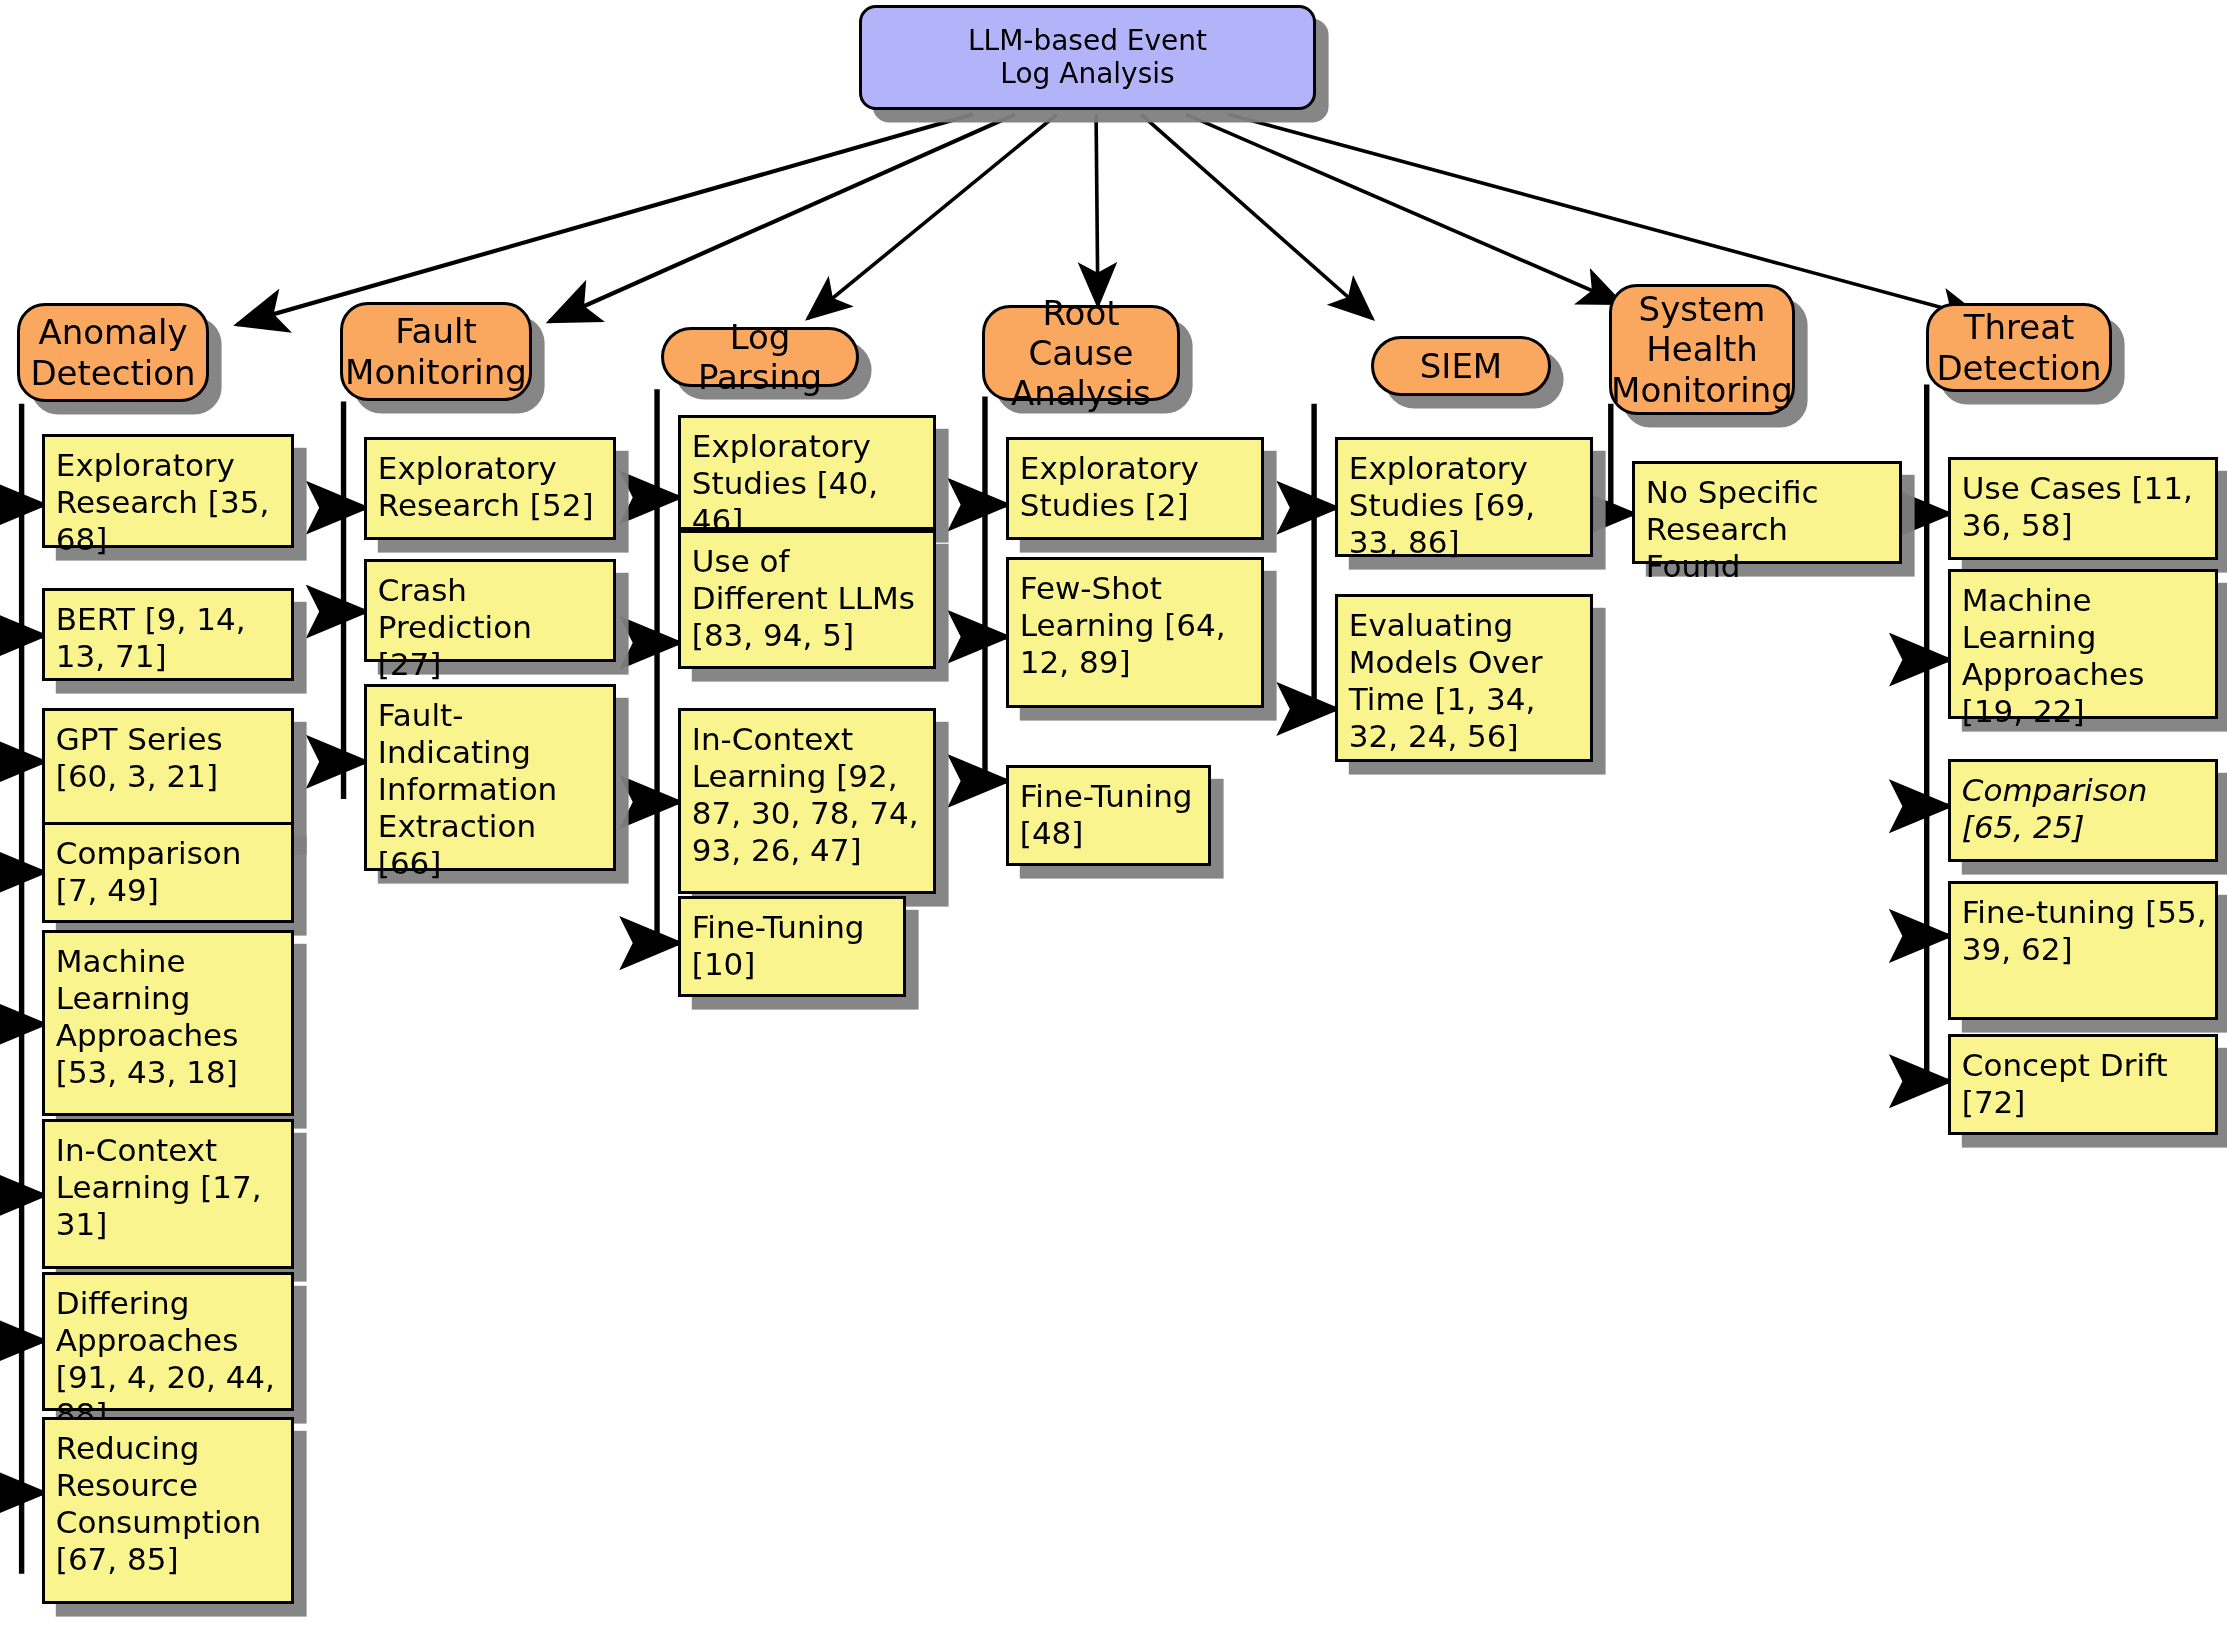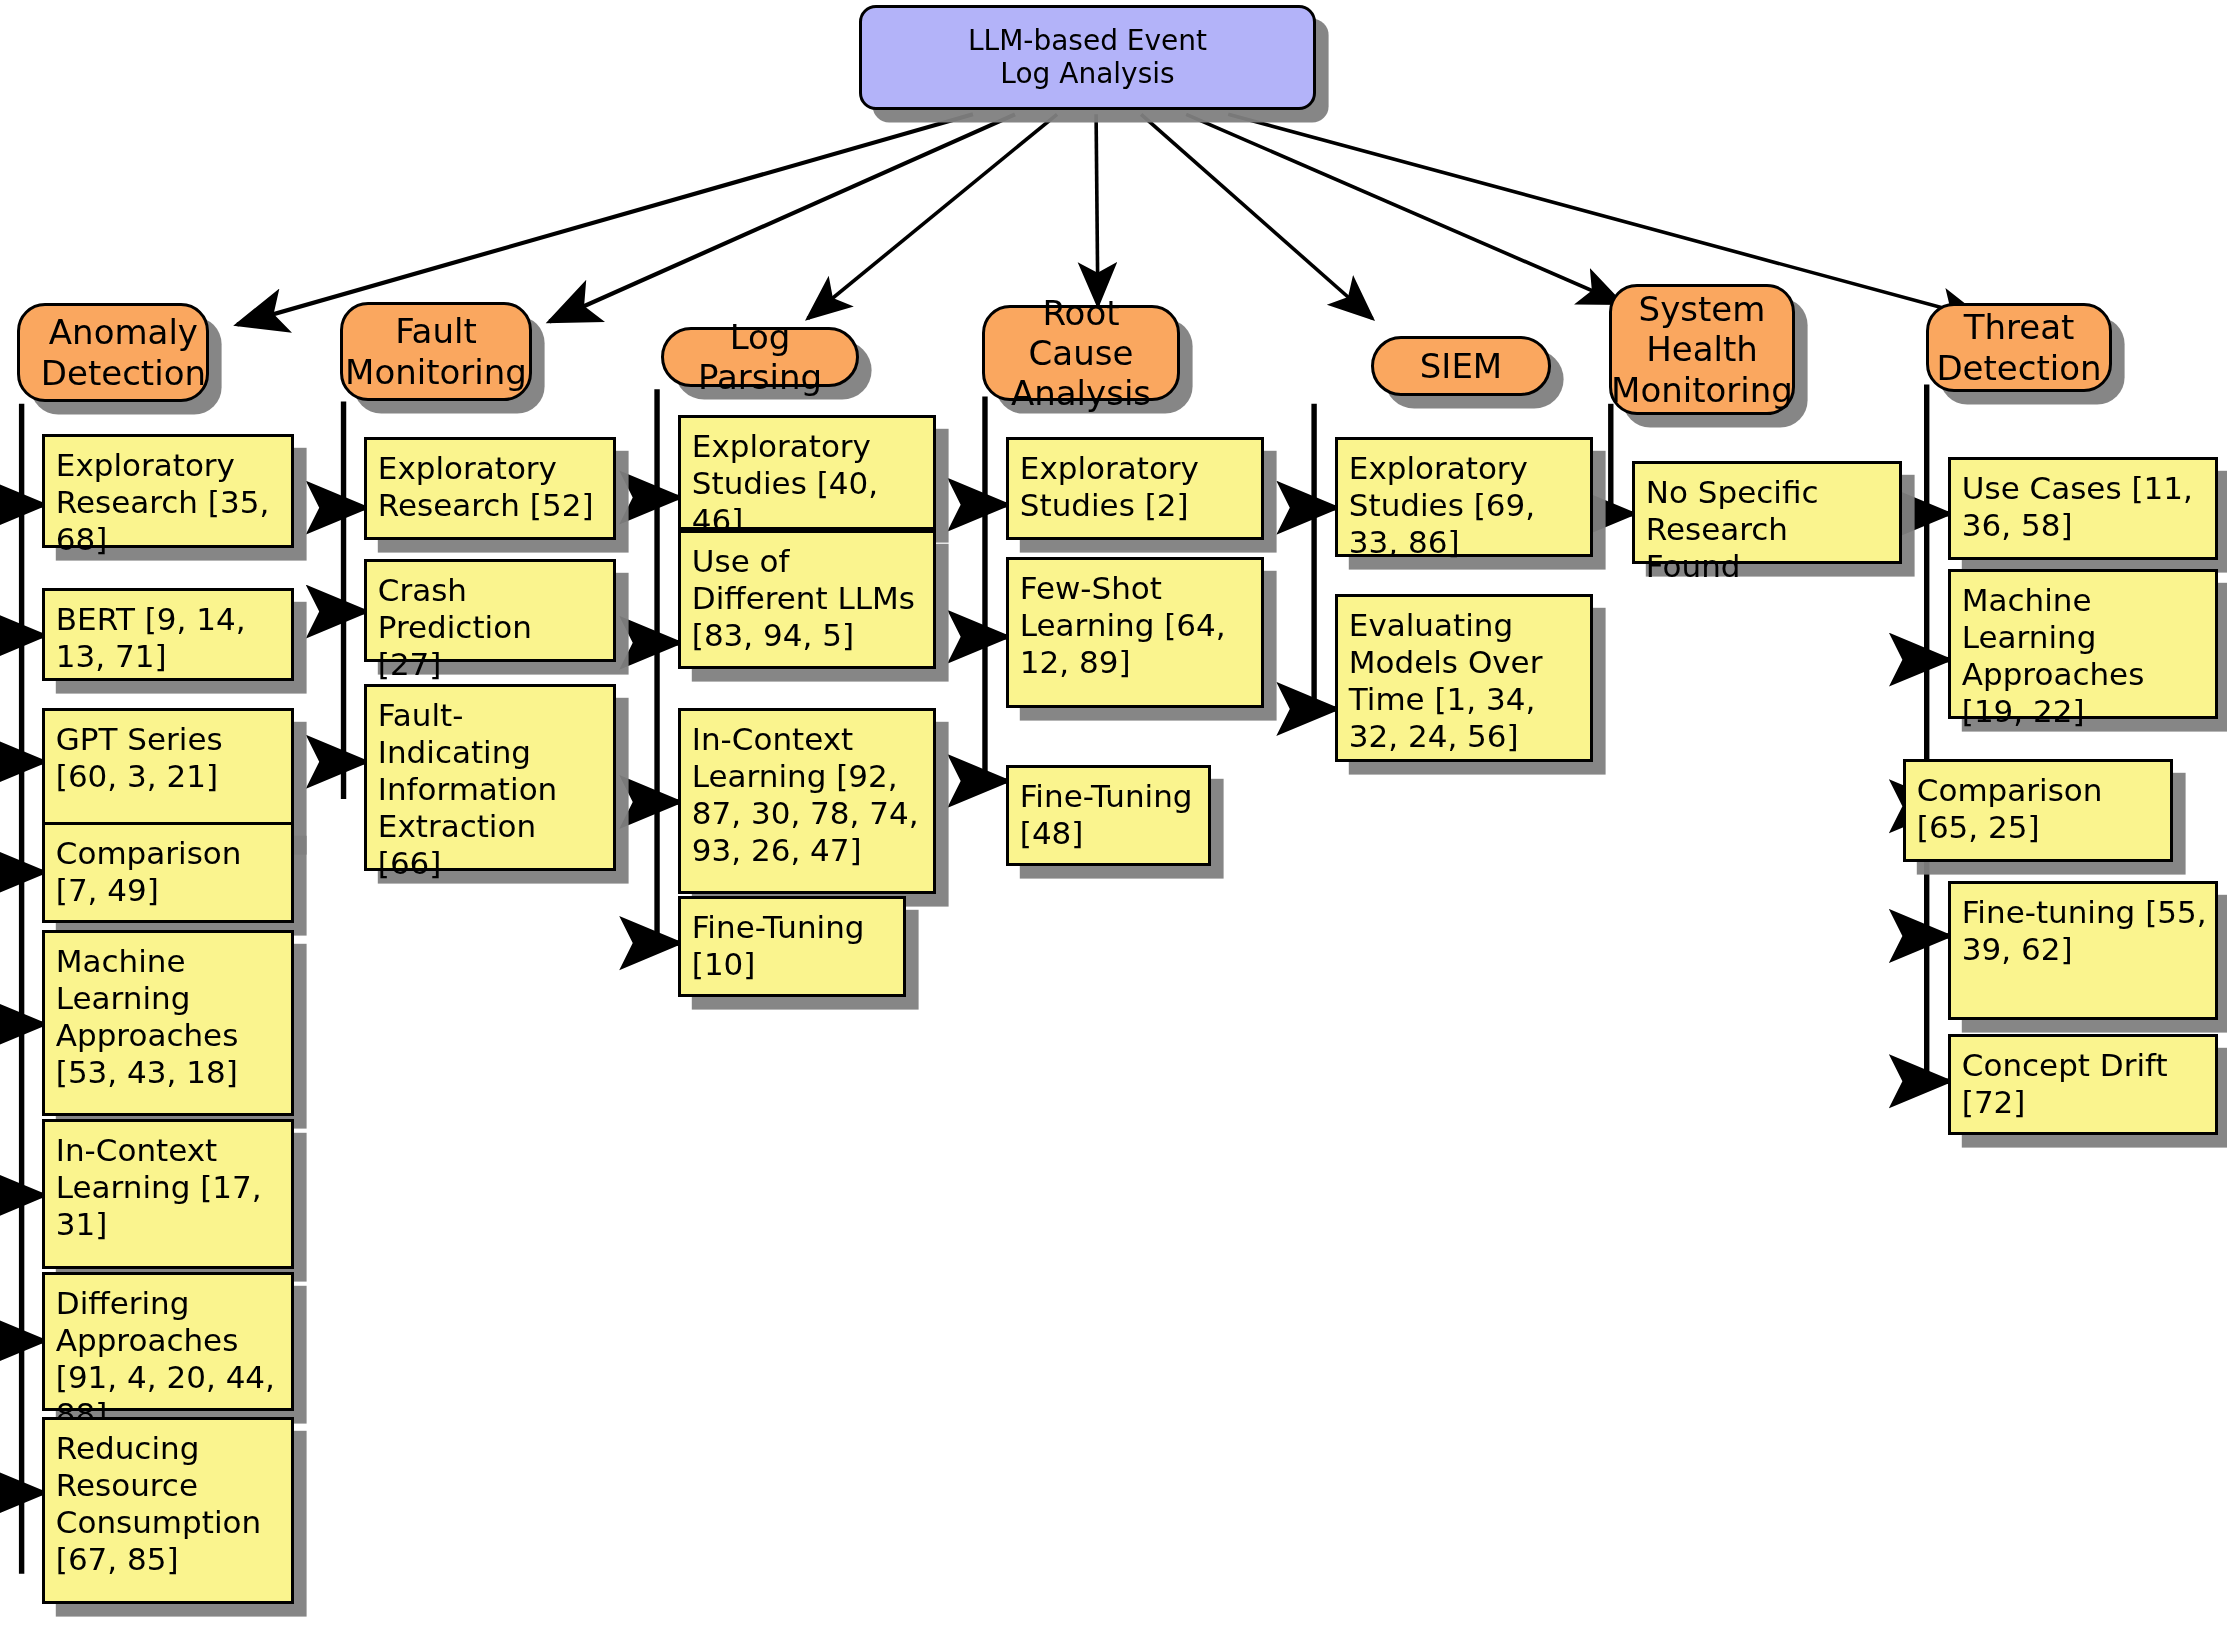--- a/index.html
+++ b/index.html
@@ -145,21 +145,21 @@
       <path d="M3208,1558 L3244,1558" marker-end="url(#ah)"></path>
       <path d="M3208,1800 L3244,1800" marker-end="url(#ah)"></path>
     </g>
   </svg>
 
   <div class="root-node">
     <span style="white-space:pre-line">LLM-based Event
 Log Analysis</span>
   </div>
 
-  <div class="cat-node" style="left:17px;top:303px;width:192px;height:99px;border-radius:28px;justify-content:flex-end;">
+  <div class="cat-node" style="left:17px;top:303px;width:192px;height:99px;border-radius:28px;">
     <span style="white-space:pre-line">Anomaly
 Detection</span>
   </div>
 
   <div class="cat-node" style="left:340px;top:302px;width:192px;height:99px;border-radius:28px;">
     <span style="white-space:pre-line">Fault
 Monitoring</span>
   </div>
 
   <div class="cat-node" style="left:661px;top:327px;width:198px;height:60px;border-radius:30px;">
@@ -254,21 +254,21 @@
   <div class="leaf" style="left:1632px;top:461px;width:270px;height:103px;">
     <span>No Specific Research Found</span>
   </div>
 
   <div class="leaf" style="left:1948px;top:457px;width:270px;height:103px;">
     <span>Use Cases [11, 36, 58]</span>
   </div>
   <div class="leaf" style="left:1948px;top:569px;width:270px;height:150px;">
     <span>Machine Learning Approaches [19, 22]</span>
   </div>
-  <div class="leaf" style="left:1903px;top:759px;width:270px;height:103px;">
+  <div class="leaf" style="left:1948px;top:759px;width:270px;height:103px;font-style:italic;">
     <span>Comparison [65, 25]</span>
   </div>
   <div class="leaf" style="left:1948px;top:881px;width:270px;height:139px;">
     <span>Fine-tuning [55, 39, 62]</span>
   </div>
   <div class="leaf" style="left:1948px;top:1034px;width:270px;height:101px;">
     <span>Concept Drift [72]</span>
   </div>
 
 </div>

